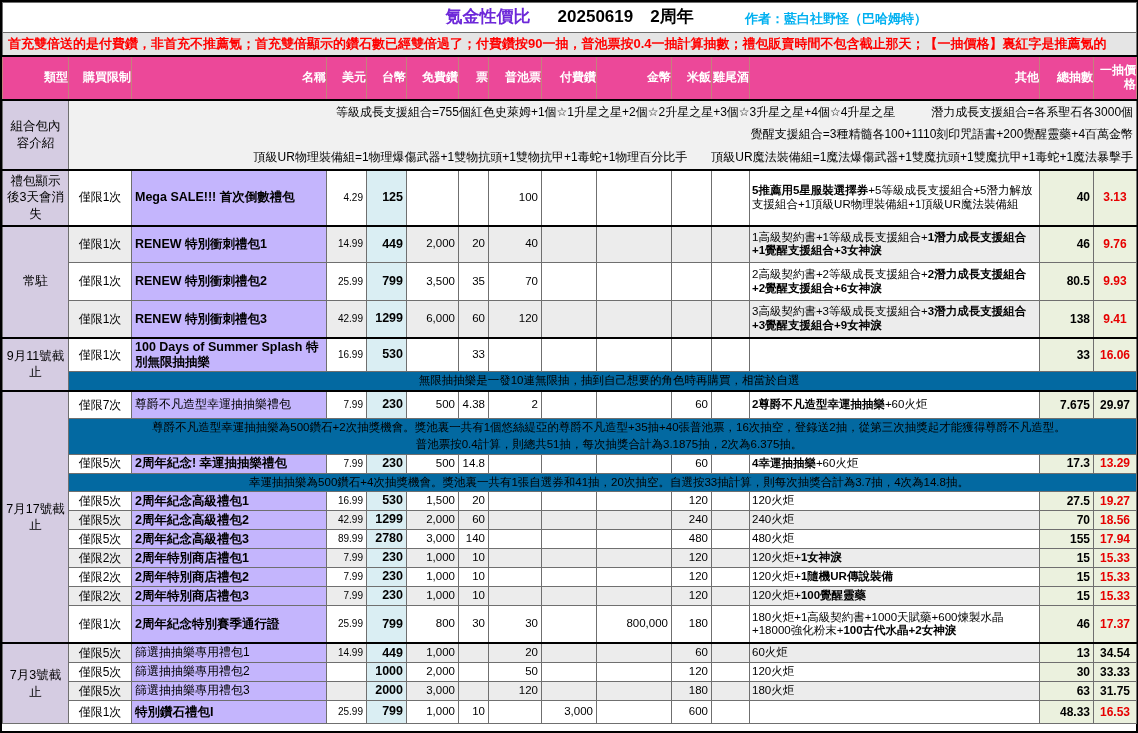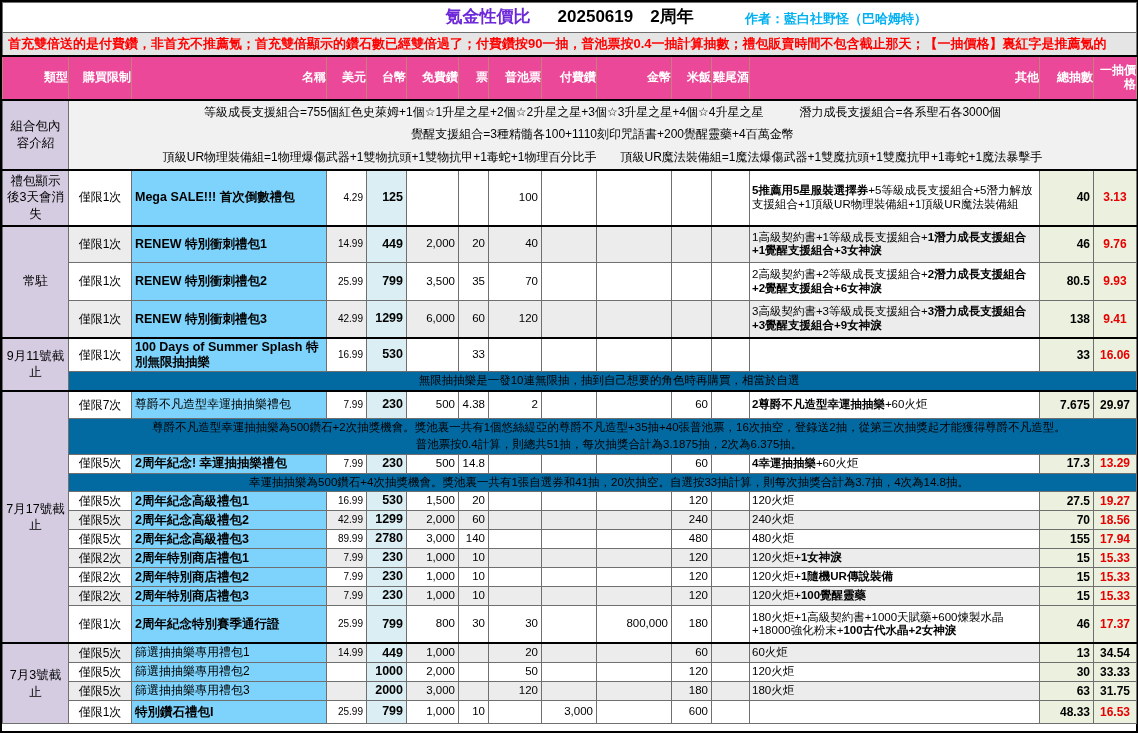--- a/index.html
+++ b/index.html
@@ -24,32 +24,32 @@
   .t-author{position:absolute;left:742px;top:8px;color:#00B0F0;font-weight:bold;font-size:13px;white-space:nowrap;}
   .notice{height:23px;color:#f00;font-weight:bold;font-size:13px;text-align:left;padding-left:5px;white-space:nowrap;background:#e5e5e5;}
   
   tr.hdr td{
     background:#ec4899;color:#fff;font-weight:bold;font-size:12px;text-align:right;
     border:1px solid #c4817c;padding:0 0;line-height:1.15;
   }
   
   .type{background:#D5CCE2;text-align:center;font-size:12.5px;line-height:1.3;padding:0 2px;}
   .limit{text-align:center;font-size:12px;background:#fff;}
-  .name{background:#7dd3fc;font-weight:bold;font-size:12.5px;text-align:left;line-height:1.15;}
+  .name{background:#c4b5fd;font-weight:bold;font-size:12.5px;text-align:left;line-height:1.15;}
   .name.plain{font-weight:normal;font-size:12px;}
   .usd{text-align:right;font-size:10px;background:#fff;}
   .twd{background:#DAEEF3;font-weight:bold;text-align:right;font-size:12.5px;}
   .num{text-align:right;font-size:11.5px;background:#fff;}
   .other{text-align:left;font-size:11.5px;background:#fff;line-height:1.16;padding:0 2px;}
   .total{background:#EBF1DE;font-weight:bold;text-align:right;font-size:12px;}
   .price{background:#EBF1DE;font-weight:bold;text-align:center;font-size:12px;}
   .price.red{color:#E60000;}
   tr.alt .s{background:#ECECEC;}
   .notecell{background:#0369a1;text-align:center;font-size:11.5px;line-height:1.5;padding-left:16px;}
-  .introcell{background:#F1F1F1;text-align:center;font-size:12px;line-height:1.85;}
+  .introcell{background:#F1F1F1;text-align:right;font-size:12px;line-height:1.85;}
   .b{font-weight:bold;}
   
   tr.gt td{border-top:2px solid #000;}
   tr.hdr td{border-bottom:2px solid #000;border-top:2px solid #000;}
 </style>
 </head>
 <body>
 
 <div class="frame">
 <table>

